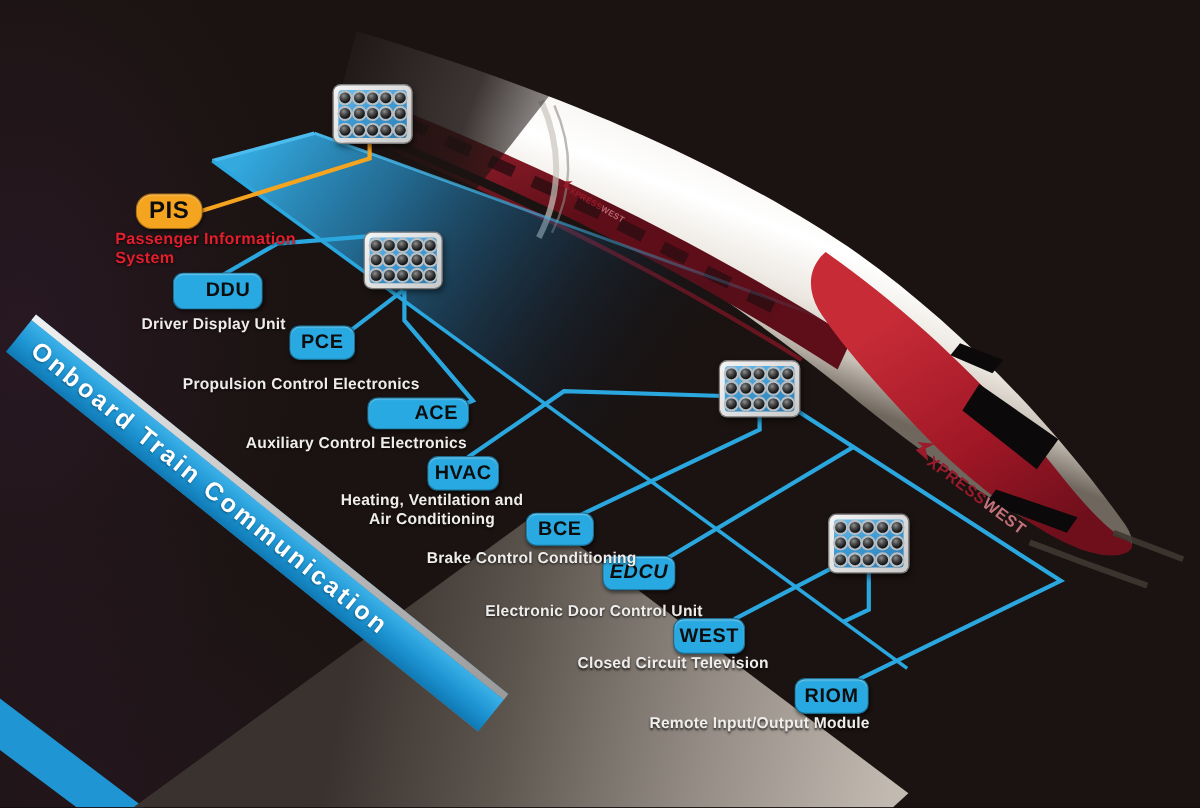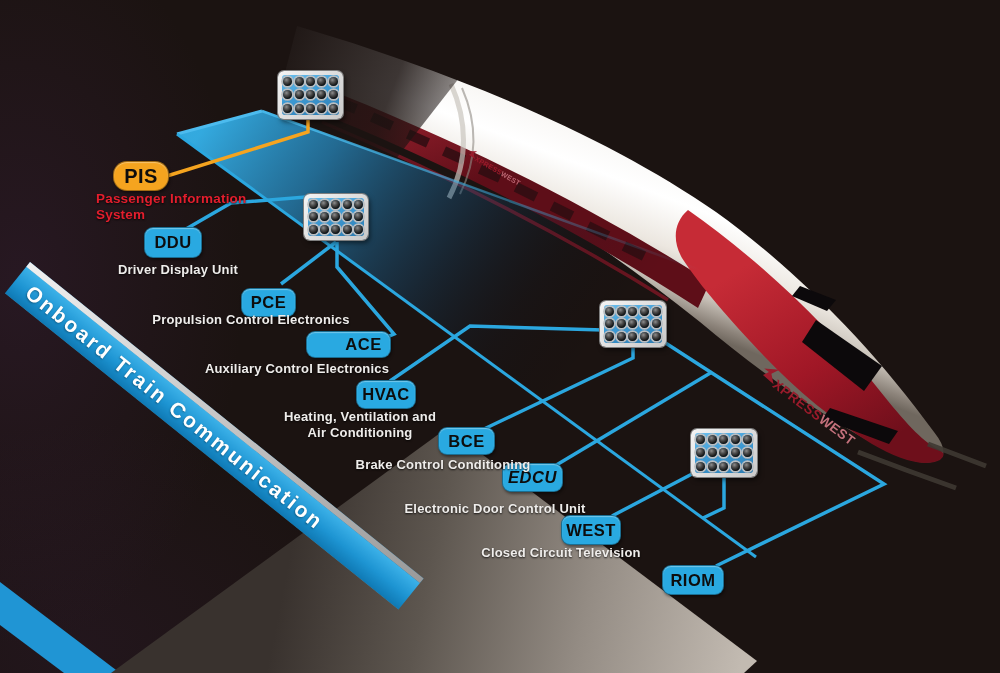--- a/index.html
+++ b/index.html
@@ -266,31 +266,32 @@
         <span class="pin"></span>
         <span class="pin"></span>
         <span class="pin"></span>
         <span class="pin"></span>
         <span class="pin"></span>
         <span class="pin"></span>
       </div>
     </div>
 
   <div class="cbox orange" style="left:113px;top:161px;width:54px;height:28px;font-size:20px;">PIS</div>
-  <div class="cbox" style="left:144px;top:227px;width:56px;height:29px;">DDU</div>
-  <div class="cbox" style="left:241px;top:288px;width:53px;height:27px;">PCE</div>
+  <div class="cbox" style="left:144px;top:227px;width:56px;height:29px;padding-left:17px;">DDU</div>
+  <div class="cbox" style="left:241px;top:271px;width:53px;height:27px;">PCE</div>
   <div class="cbox" style="left:306px;top:331px;width:53px;height:25px;padding-left:30px;">ACE</div>
   <div class="cbox" style="left:356px;top:380px;width:58px;height:27px;">HVAC</div>
   <div class="cbox" style="left:438px;top:427px;width:55px;height:26px;">BCE</div>
   <div class="cbox" style="left:502px;top:463px;width:59px;height:27px;font-style:italic;">EDCU</div>
   <div class="cbox" style="left:561px;top:515px;width:58px;height:28px;">WEST</div>
   <div class="cbox" style="left:662px;top:565px;width:60px;height:28px;">RIOM</div>
 
   <div class="desc left red" style="left:96px;top:191px;font-size:13.5px;">Passenger Information System</div>
   <div class="desc" style="left:178px;top:262px;">Driver Display Unit</div>
   <div class="desc" style="left:297px;top:361px;">Auxiliary Control Electronics</div>
   <div class="desc" style="left:251px;top:312px;">Propulsion Control Electronics</div>
   <div class="desc left wrap" style="left:281px;top:409px;">Heating, Ventilation and Air Conditioning</div>
   <div class="desc" style="left:443px;top:457px;">Brake Control Conditioning</div>
   <div class="desc" style="left:495px;top:501px;">Electronic Door Control Unit</div>
   <div class="desc" style="left:561px;top:545px;">Closed Circuit Television</div>
+  <div class="desc" style="left:633px;top:595px;">Remote Input/Output Module</div>
 
 </div>
 
 </body></html>

